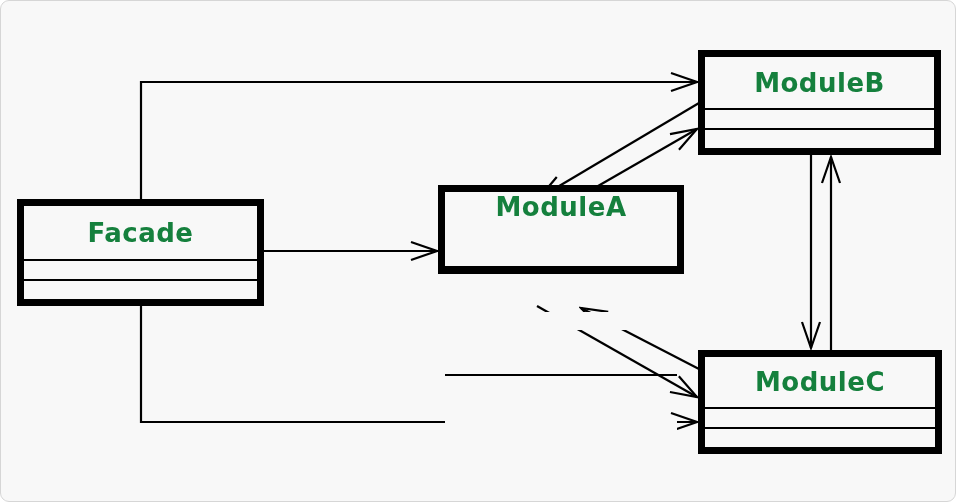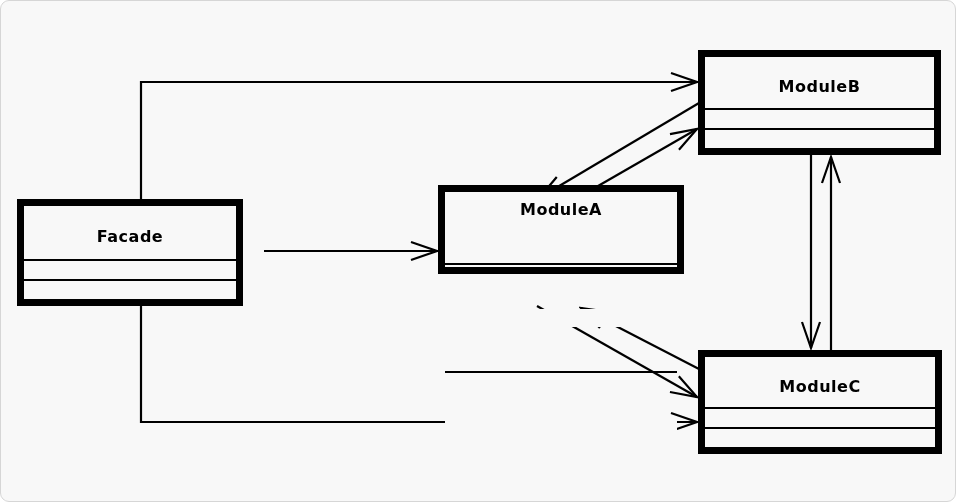--- a/index.html
+++ b/index.html
@@ -33,24 +33,23 @@
     background: #f8f8f8;
     display: flex;
     flex-direction: column;
   }
   .uml-title {
     flex: 1 1 auto;
     display: flex;
     align-items: center;
     justify-content: center;
     font-weight: 700;
-    font-size: 16px;
-    color: #000000;
+    font-size: 26px;
+    color: #15803d;
     letter-spacing: 0.5px;
-    margin-top: 8px;
   }
   .uml-sep {
     height: 2px;
     background: #000000;
     flex: 0 0 auto;
   }
   .uml-row {
     height: 18px;
     flex: 0 0 auto;
     background: #f8f8f8;
@@ -75,21 +74,21 @@
     <path d="M698,102 L538,197" fill="none" stroke="#000000" stroke-width="2.2" marker-end="url(#arrow)"></path>
     <path d="M571,200 L696,128" fill="none" stroke="#000000" stroke-width="2.2" marker-end="url(#arrow)"></path>
 
     <path d="M698,368 L580,307" fill="none" stroke="#000000" stroke-width="2.2" marker-end="url(#arrow)"></path>
     <path d="M536,305 L696,396" fill="none" stroke="#000000" stroke-width="2.2" marker-end="url(#arrow)"></path>
 
     <path d="M810,154 L810,347" fill="none" stroke="#000000" stroke-width="2.2" marker-end="url(#arrow)"></path>
     <path d="M830,349 L830,156" fill="none" stroke="#000000" stroke-width="2.2" marker-end="url(#arrow)"></path>
   </svg>
 
-  <div class="uml-box" style="left:16px; top:198px; width:226px; height:107px;">
+  <div class="uml-box" style="left:16px; top:198px; width:247px; height:107px;">
     <div class="uml-title">Facade</div>
     <div class="uml-sep"></div>
     <div class="uml-row"></div>
     <div class="uml-sep"></div>
     <div class="uml-row"></div>
   </div>
 
   <div class="uml-box" style="left:437px; top:184px; width:246px; height:89px;gap:44px;">
     <div class="uml-title">ModuleA</div>
     <div class="uml-sep"></div>

